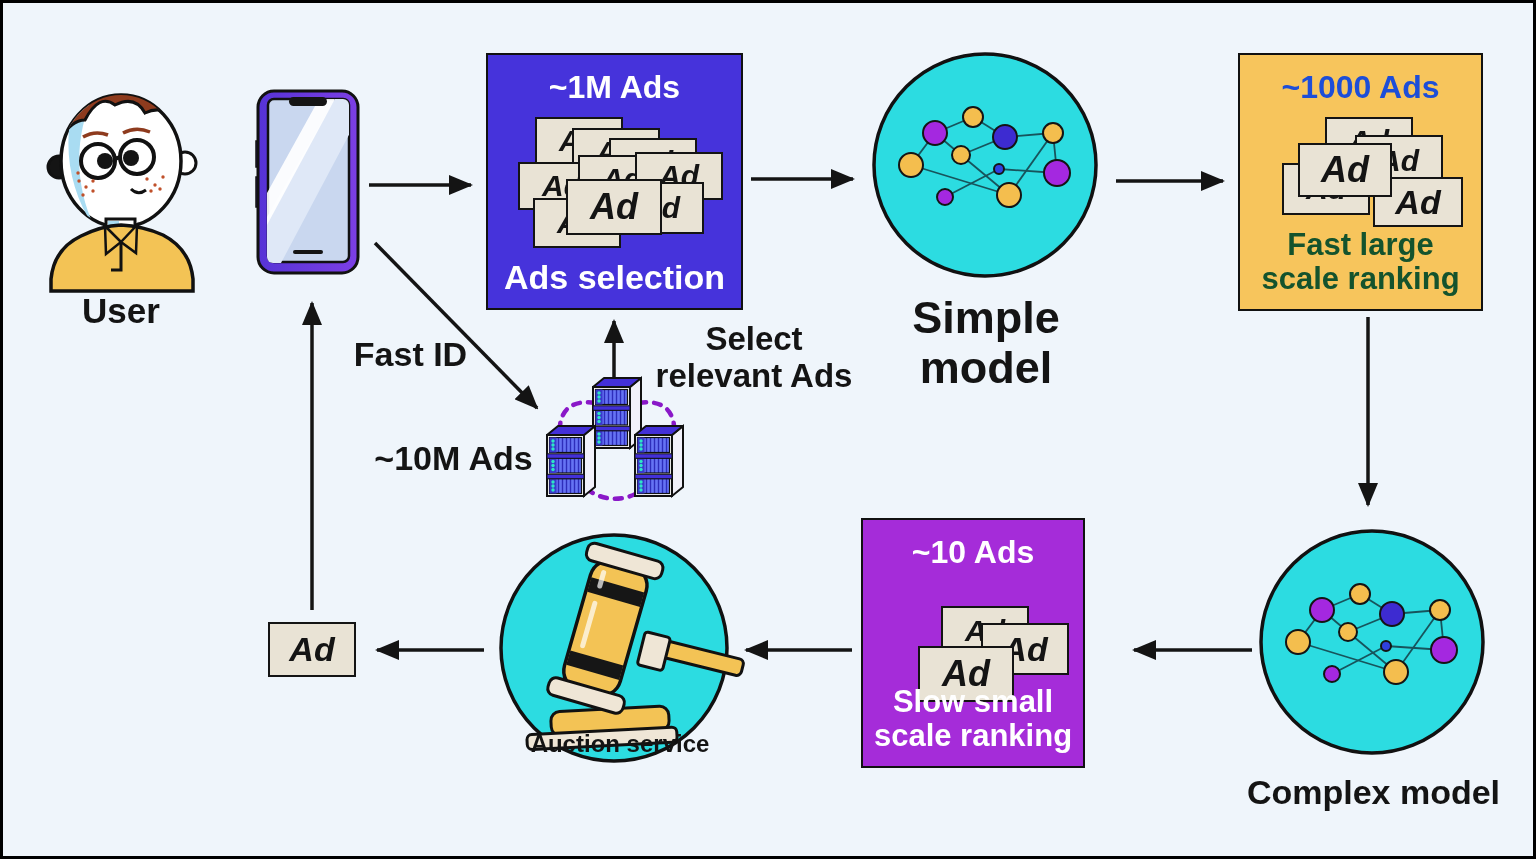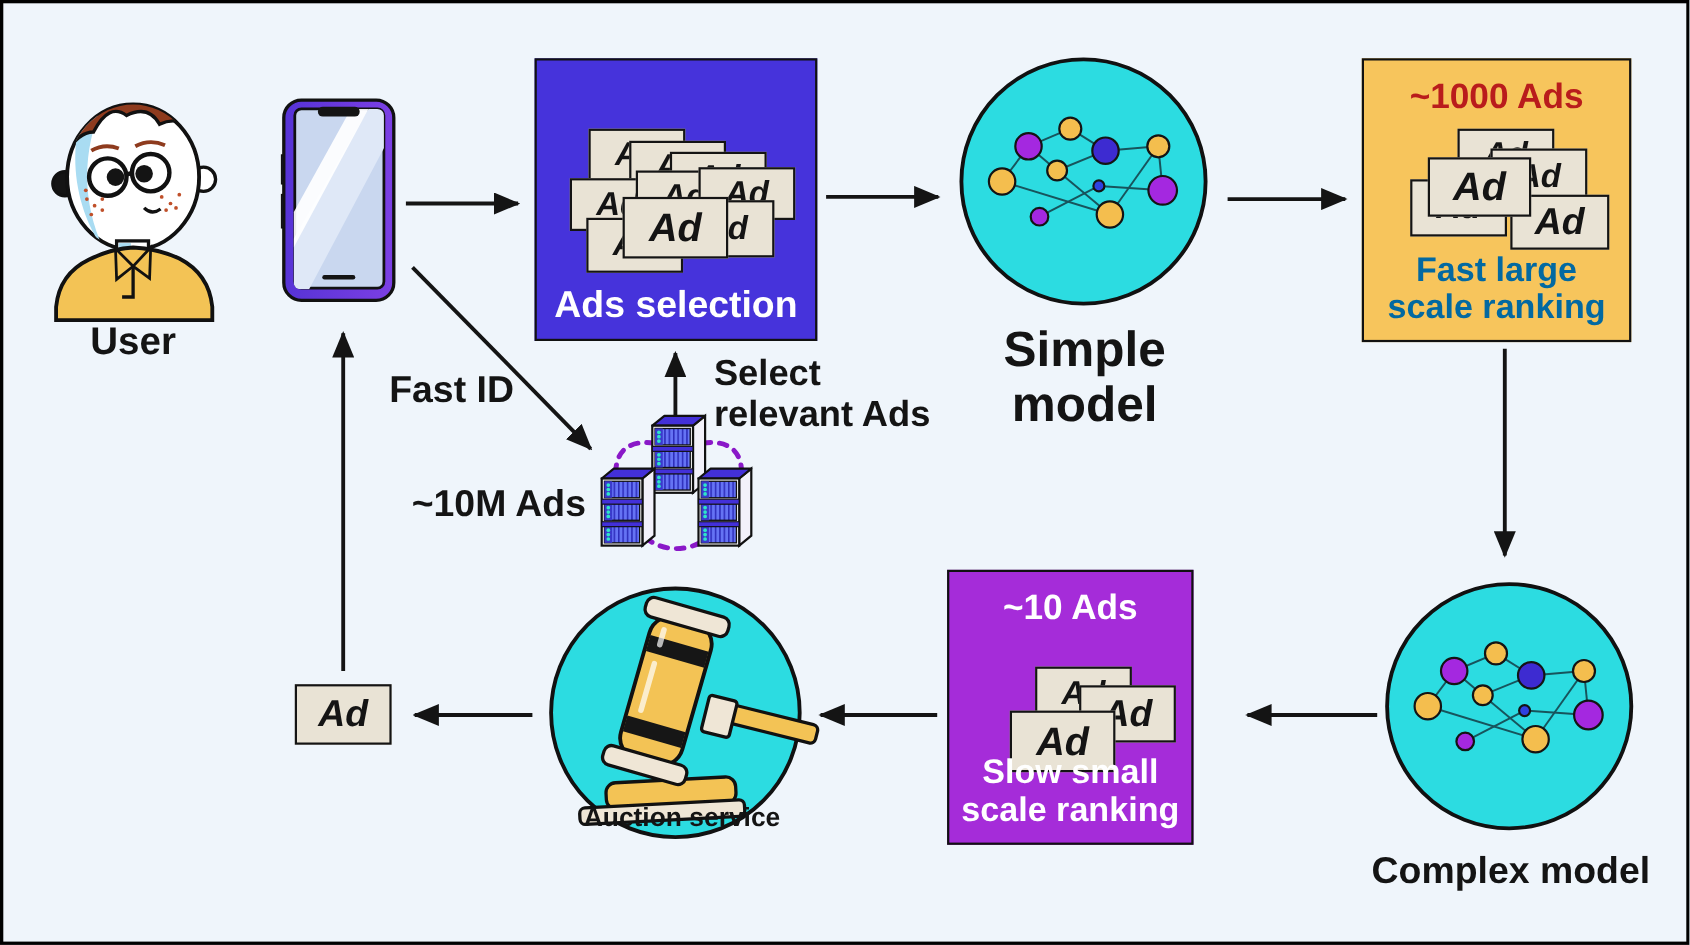--- a/index.html
+++ b/index.html
@@ -181,46 +181,47 @@
     <rect x="13" y="10" width="81" height="163" rx="6" fill="#C9D7EF" stroke="#111" stroke-width="2.5"></rect>
     <g clip-path="url(#scrClip)">
       <polygon points="12,128 80,10 96,10 96,42 26,174 12,174" fill="#DFE8F7"></polygon>
       <polygon points="12,104 64,10 80,10 12,136" fill="#ffffff" opacity="0.92"></polygon>
     </g>
     <rect x="34" y="8" width="38" height="9" rx="4.5" fill="#141414"></rect>
     <rect x="38" y="161" width="30" height="4" rx="2" fill="#141414"></rect>
   </svg>
 
   <div class="box" style="left:483px;top:50px;width:257px;height:257px;background:#4633DB">
+    <div class="box-title" style="color:#fff">~1M Ads</div>
     <div class="card" style="left:47px;top:62px;width:88px;height:48px">Ad</div>
     <div class="card" style="left:84px;top:73px;width:88px;height:48px">Ad</div>
     <div class="card" style="left:121px;top:83px;width:88px;height:48px">Ad</div>
     <div class="card" style="left:30px;top:107px;width:88px;height:48px">Ad</div>
     <div class="card" style="left:90px;top:100px;width:88px;height:48px">Ad</div>
     <div class="card" style="left:147px;top:97px;width:88px;height:48px">Ad</div>
     <div class="card" style="left:45px;top:143px;width:88px;height:50px">Ad</div>
     <div class="card" style="left:128px;top:127px;width:88px;height:52px">Ad</div>
     <div class="card big" style="left:78px;top:124px;width:96px;height:56px">Ad</div>
     <div class="box-label" style="color:#fff;font-size:34px">Ads selection</div>
   </div>
 
   <svg class="circle" style="left:868px;top:48px" width="228" height="228">
     <circle cx="114" cy="114" r="111" fill="#2CDCE1" stroke="#111" stroke-width="3.5"></circle>
     <use href="#net-graph" x="14" y="26" width="200" height="180"></use>
   </svg>
   <div class="lbl" style="left:858px;top:290px;width:250px;font-size:45px">Simple model</div>
 
   <div class="box" style="left:1235px;top:50px;width:245px;height:258px;background:#F7C55C">
-    <div class="box-title" style="color:#b91c1c">~1000 Ads</div>
+    <div class="box-title" style="color:#1d4ed8">~1000 Ads</div>
     <div class="card" style="left:85px;top:62px;width:88px;height:48px">Ad</div>
     <div class="card" style="left:115px;top:80px;width:88px;height:52px">Ad</div>
     <div class="card" style="left:42px;top:108px;width:88px;height:52px">Ad</div>
     <div class="card" style="left:133px;top:122px;width:90px;height:50px;font-size:34px">Ad</div>
     <div class="card big" style="left:58px;top:88px;width:94px;height:54px">Ad</div>
-    <div class="box-label" style="color:#0369a1">Fast large
+    <div class="box-label" style="color:#14532d">Fast large
 scale ranking</div>
   </div>
 
   <svg class="circle" style="left:1255px;top:525px" width="228" height="228">
     <circle cx="114" cy="114" r="111" fill="#2CDCE1" stroke="#111" stroke-width="3.5"></circle>
     <use href="#net-graph" x="14" y="26" width="200" height="180"></use>
   </svg>
   <div class="lbl" style="left:1243px;top:770px;width:255px;font-size:34px">Complex model</div>
 
   <div class="box" style="left:858px;top:515px;width:224px;height:250px;background:#A52CD9">
@@ -253,18 +254,18 @@
   <div class="lbl" style="left:492px;top:728px;width:250px;font-size:24px">Auction service</div>
 
   <svg class="abs" style="left:530px;top:368px;overflow:visible" width="160" height="140">
     <use href="#server-stack" x="58" y="6" width="52" height="74"></use>
     <use href="#server-stack" x="12" y="54" width="52" height="74"></use>
     <use href="#server-stack" x="100" y="54" width="52" height="74"></use>
   </svg>
   <div class="lbl" style="left:358px;top:436px;width:185px;font-size:34px">~10M Ads</div>
 
   <div class="lbl" style="left:330px;top:332px;width:155px;font-size:34px">Fast ID</div>
-  <div class="lbl" style="left:646px;top:318px;width:210px;font-size:33px;text-align:left">Select
+  <div class="lbl" style="left:646px;top:318px;width:210px;font-size:33px;text-align:center">Select
 relevant Ads</div>
 
   <div class="card" style="left:265px;top:619px;width:88px;height:55px;font-size:34px">Ad</div>
 
 </div>
 
 </body></html>

